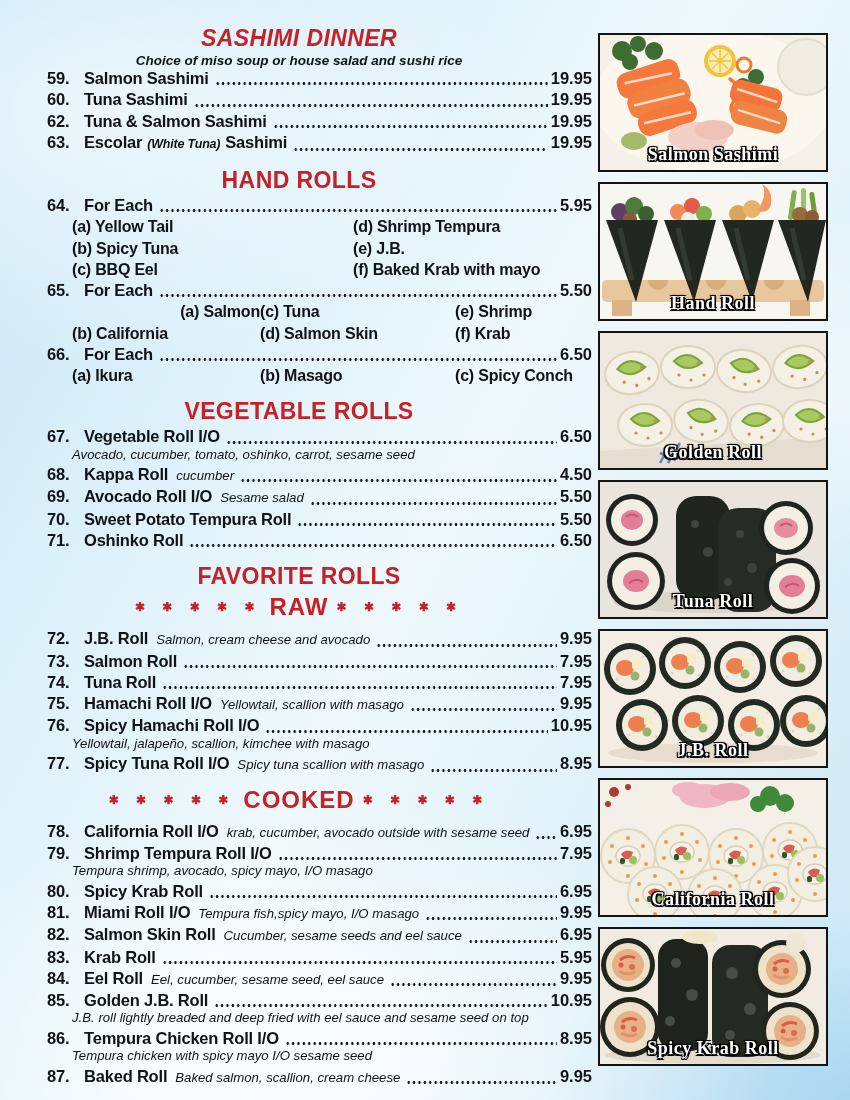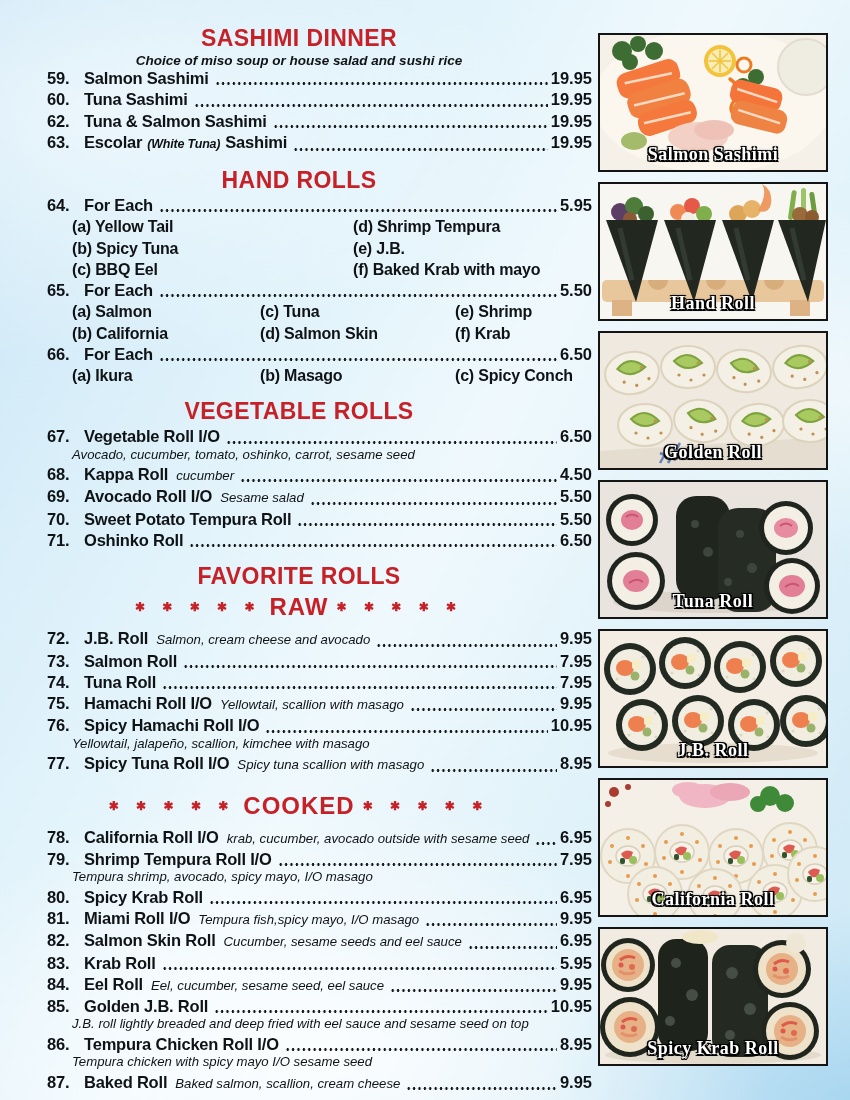--- a/index.html
+++ b/index.html
@@ -12,26 +12,26 @@
       radial-gradient(520px 320px at 100% 100%, rgba(140,200,235,.55), rgba(255,255,255,0) 60%),
       radial-gradient(420px 300px at 100% 35%, rgba(255,255,255,.5), rgba(255,255,255,0) 60%),
       linear-gradient(118deg,#c9e6f6 0%,#dcf0fa 25%,#eff9fd 50%,#ddf0f9 75%,#cde8f6 100%);
     position:relative;
   }
   .left{position:absolute;left:0;top:0;width:598px;padding-top:26px;box-sizing:border-box;}
   .sec-title{
     text-align:center;color:#c62127;font-weight:bold;font-size:23px;line-height:24px;
     letter-spacing:.4px;margin:13px 0 3px;
   }
-  .section:first-child .sec-title{margin-top:0;}
+  .section:first-child .sec-title{margin-top:0;font-style:italic;}
   .sec-subtitle{
     text-align:center;font-style:italic;font-weight:bold;font-size:13.5px;line-height:15px;
   }
   .stars-title{text-align:center;color:#c62127;margin:5px 0 4px;line-height:28px;white-space:nowrap;}
-  .stars-section + .stars-section .stars-title{margin-top:16px;text-align:center;}
+  .stars-section + .stars-section .stars-title{margin-top:10px;text-align:center;}
   .stars{font-size:12px;font-weight:bold;letter-spacing:7px;vertical-align:4px;}
   .stars-label{font-size:24px;font-weight:bold;letter-spacing:1px;margin:0 8px;}
   .row{display:flex;align-items:baseline;padding:0 6px 0 35px;line-height:21.3px;font-size:16.5px;font-weight:bold;letter-spacing:-.2px;margin-left:12px;}
   .num{flex:none;width:37px;}
   .iname{white-space:pre;}
   .inote{font-size:12.5px;font-style:italic;margin:0 5px;flex:none;}
   .idesc{font-style:italic;font-weight:normal;font-size:13.2px;margin-left:8px;letter-spacing:0;white-space:nowrap;}
   .leader{
     flex:1 1 auto;height:5px;margin:0 3px 3px 6px;align-self:flex-end;min-width:12px;
     background-image:radial-gradient(circle,#14181b 1.2px,rgba(0,0,0,0) 1.45px);
@@ -108,21 +108,21 @@
           <span class="opt" style="width: 281px; flex: 0 0 auto;">(c) BBQ Eel</span>
           <span class="opt">(f) Baked Krab with mayo</span>
         </div>
         <div class="row">
           <span class="num">65.</span>
           <span class="iname">For Each</span>
           <span class="leader"></span>
           <span class="price">5.50</span>
         </div>
         <div class="optrow">
-          <span class="opt" style="width: 188px; flex: 0 0 auto;">(a) Salmon</span>
+          <span class="opt" style="width: 188px; flex: 0 0 auto; text-align: right;">(a) Salmon</span>
           <span class="opt" style="width: 195px; flex: 0 0 auto;">(c) Tuna</span>
           <span class="opt">(e) Shrimp</span>
         </div>
         <div class="optrow">
           <span class="opt" style="width: 188px; flex: 0 0 auto;">(b) California</span>
           <span class="opt" style="width: 195px; flex: 0 0 auto;">(d) Salmon Skin</span>
           <span class="opt">(f) Krab</span>
         </div>
         <div class="row">
           <span class="num">66.</span>

